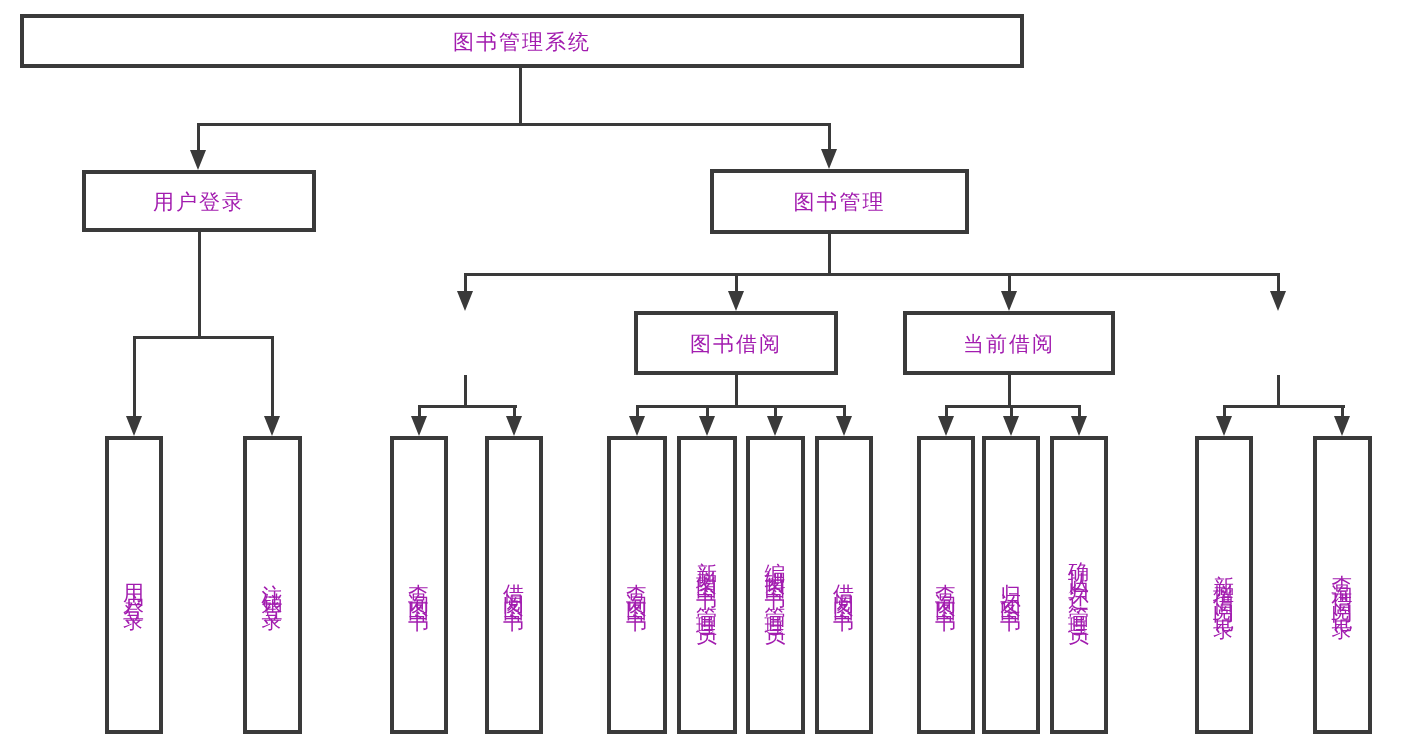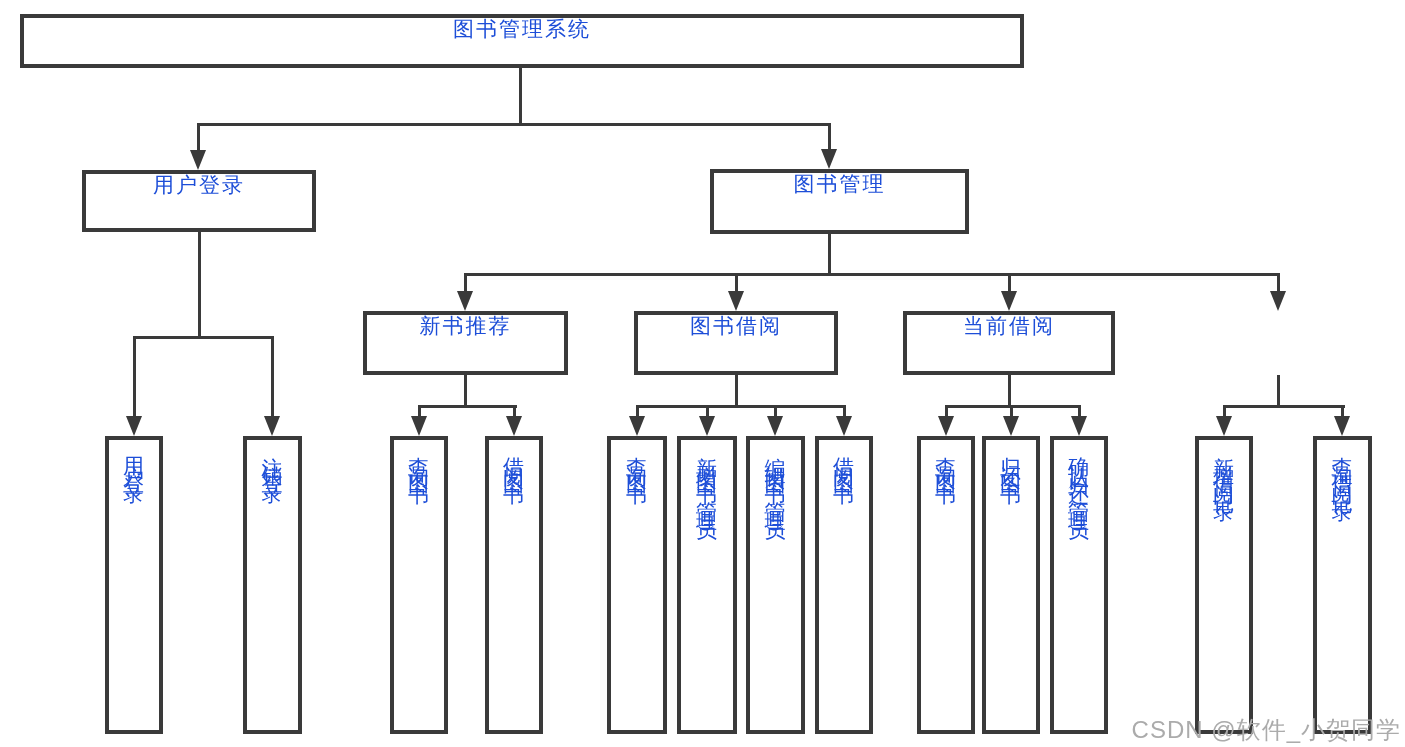--- a/index.html
+++ b/index.html
@@ -10,22 +10,23 @@
     overflow:hidden;
     font-family:"Liberation Sans","DejaVu Sans",sans-serif;
   }
   
   .node{
     position:absolute;
     box-sizing:border-box;
     background:#ffffff;
     border:4px solid #3a3a3a;
     display:flex;
+    align-items:center;
     justify-content:center;
-    color:#1d4ed8;
+    color:#a21caf;
     z-index:2;
   }
   .node.h span{
     font-size:21px;
     letter-spacing:2px;
     white-space:nowrap;
     line-height:1;
   }
   .node.v span{
     writing-mode:vertical-rl;
@@ -88,23 +89,20 @@
   <div class="hline" style="left:463.5px;top:273px;width:816px"></div>
   <div class="vline" style="left:463.5px;top:273px;height:19px"></div>
   <div class="arrow" style="left:457px;top:291px"></div>
   <div class="vline" style="left:734.5px;top:273px;height:19px"></div>
   <div class="arrow" style="left:728px;top:291px"></div>
   <div class="vline" style="left:1007.5px;top:273px;height:19px"></div>
   <div class="arrow" style="left:1001px;top:291px"></div>
   <div class="vline" style="left:1276.5px;top:273px;height:19px"></div>
   <div class="arrow" style="left:1270px;top:291px"></div>
 
-  <div class="node h" style="left:363px;top:311px;width:205px;height:64px">
-    <span>新书推荐</span>
-  </div>
   <div class="node h" style="left:634px;top:311px;width:204px;height:64px">
     <span>图书借阅</span>
   </div>
   <div class="node h" style="left:903px;top:311px;width:212px;height:64px">
     <span>当前借阅</span>
   </div>
 
   <div class="vline" style="left:463.5px;top:375px;height:30px"></div>
   <div class="hline" style="left:417.5px;top:405px;width:99px"></div>
   <div class="vline" style="left:417.5px;top:405px;height:12px"></div>
@@ -176,15 +174,14 @@
     <span>确认归还（管理员）</span>
   </div>
 
   <div class="node v" style="left:1195px;top:436px;width:58px;height:298px">
     <span>新增借阅记录</span>
   </div>
   <div class="node v" style="left:1313px;top:436px;width:59px;height:298px">
     <span>查询借阅记录</span>
   </div>
 
-  <div class="watermark">CSDN @软件_小贺同学</div>
 
 </div>
 
 </body></html>

